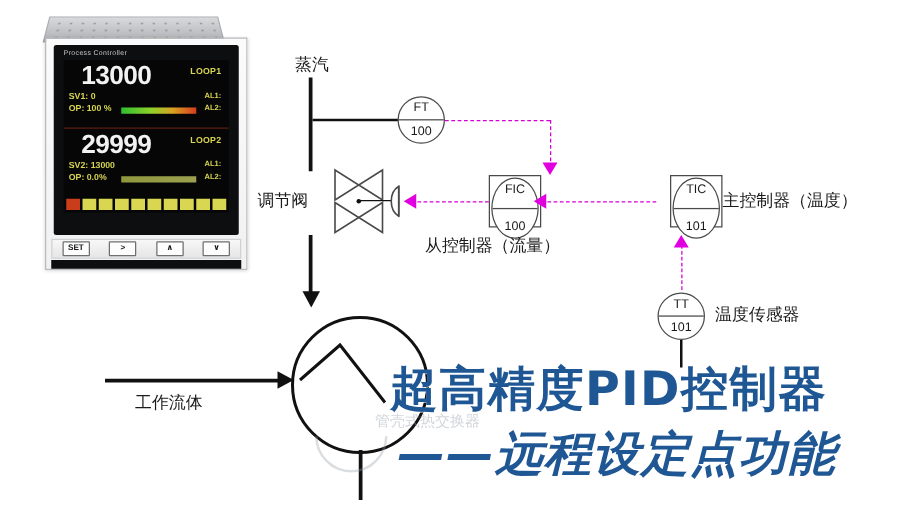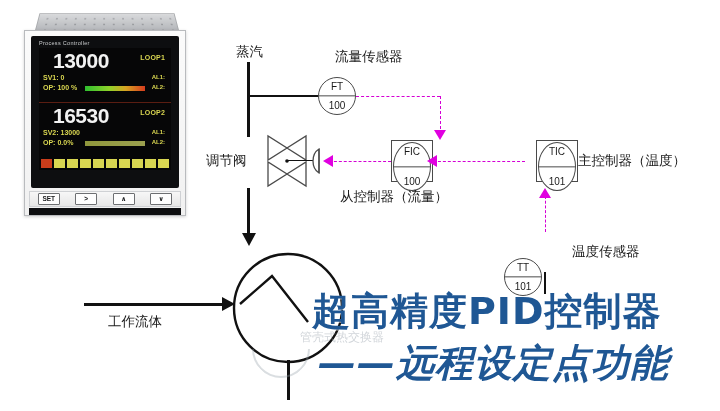--- a/index.html
+++ b/index.html
@@ -22,21 +22,21 @@
     transform-origin:bottom center;
     box-sizing:border-box;
   }
   .dev-top .holes{
     position:absolute;left:4px;top:3px;right:4px;bottom:3px;
     background-image:radial-gradient(circle, #8f9195 0.9px, rgba(0,0,0,0) 1.2px);
     background-size:10px 7px;
     opacity:.85;
   }
   .dev-body{
-    position:absolute;left:12px;top:22px;width:162px;height:186px;
+    position:absolute;left:24px;top:22px;width:162px;height:186px;
     background:linear-gradient(180deg,#fbfbfb 0%,#f1f1f1 100%);
     border:1px solid #b9bbbe;
     box-sizing:border-box;
     box-shadow:0 1px 3px rgba(0,0,0,.18);
   }
   .bezel{
     position:absolute;left:6px;top:5px;width:148px;height:152px;
     background:#0d0e10;border-radius:2px;
   }
   .dev-label{
@@ -166,21 +166,21 @@
             </div>
             <div class="bar full">
                 <div class="fill"></div>
               </div>
             <div class="al1">AL1:</div>
             <div class="al2">AL2:</div>
             <div class="divider"></div>
           </div>
 
           <div class="loop">
-            <div class="pv">16530</div>
+            <div class="pv">29999</div>
             <div class="loopname">LOOP2</div>
             <div class="sv">
               <span>SV2:</span>
               <span>13000</span>
             </div>
             <div class="op">
               <span>OP:</span>
               <span>0.0%</span>
             </div>
             <div class="bar low">
@@ -221,21 +221,20 @@
 
   <div class="lbl cn" style="left:236px;top:43px;">蒸汽</div>
 
   <div class="solid" style="left:250px;top:95px;width:72px;height:1.6px;"></div>
 
   <div class="bubble" style="left:318px;top:77px;">
     <div class="bl"></div>
     <div class="t">FT</div>
     <div class="b">100</div>
   </div>
-  <div class="lbl cn" style="left:335px;top:48px;">流量传感器</div>
 
   <div class="dash-h" style="left:356px;top:96px;width:84px;"></div>
   <div class="dash-v" style="left:440px;top:96px;height:38px;"></div>
   <div class="arrow ar-down" style="left:434px;top:130px;"></div>
 
   <div class="sqbox" style="left:391px;top:140px;">
     <div class="bubble" style="position:absolute;">
       <div class="bl"></div>
       <div class="t">FIC</div>
       <div class="b">100</div>
@@ -269,21 +268,21 @@
       <div class="bl"></div>
       <div class="t">TIC</div>
       <div class="b">101</div>
     </div>
   </div>
   <div class="lbl cn" style="left:578px;top:152px;">主控制器（温度）</div>
 
   <div class="dash-v" style="left:545px;top:196px;height:36px;"></div>
   <div class="arrow ar-up" style="left:539px;top:188px;"></div>
 
-  <div class="bubble" style="left:504px;top:234px;margin-top:24px;">
+  <div class="bubble" style="left:526px;top:234px;">
     <div class="bl"></div>
     <div class="t">TT</div>
     <div class="b">101</div>
   </div>
   <div class="lbl cn" style="left:572px;top:243px;">温度传感器</div>
 
   <div class="solid" style="left:544px;top:272px;width:1.6px;height:22px;"></div>
 
   <svg style="position:absolute;left:232px;top:252px;width:112px;height:112px;">
     <circle cx="56" cy="56" r="54" fill="none" stroke="#111" stroke-width="2.4"></circle>

